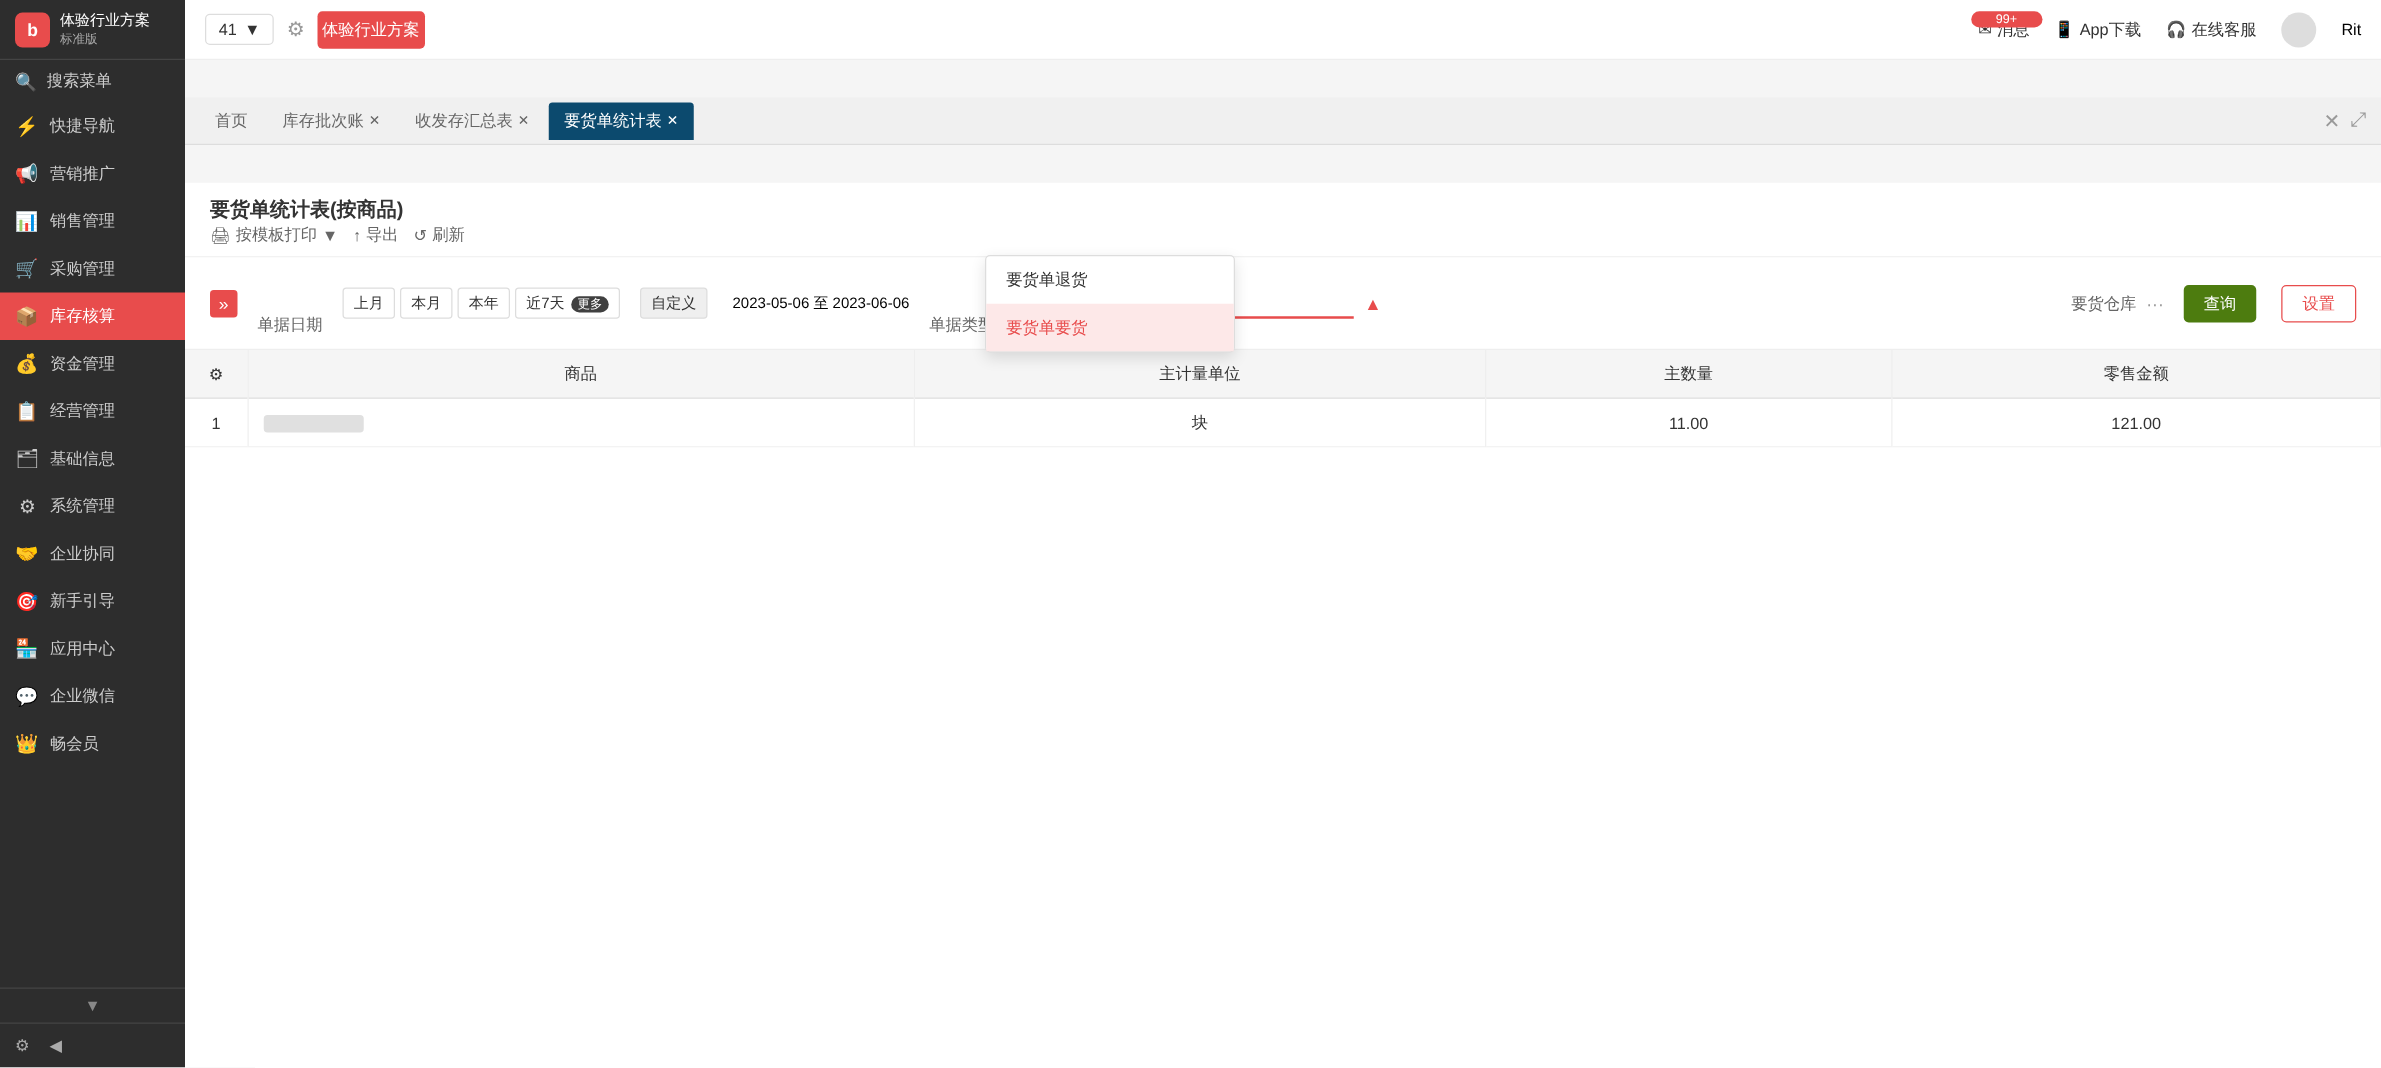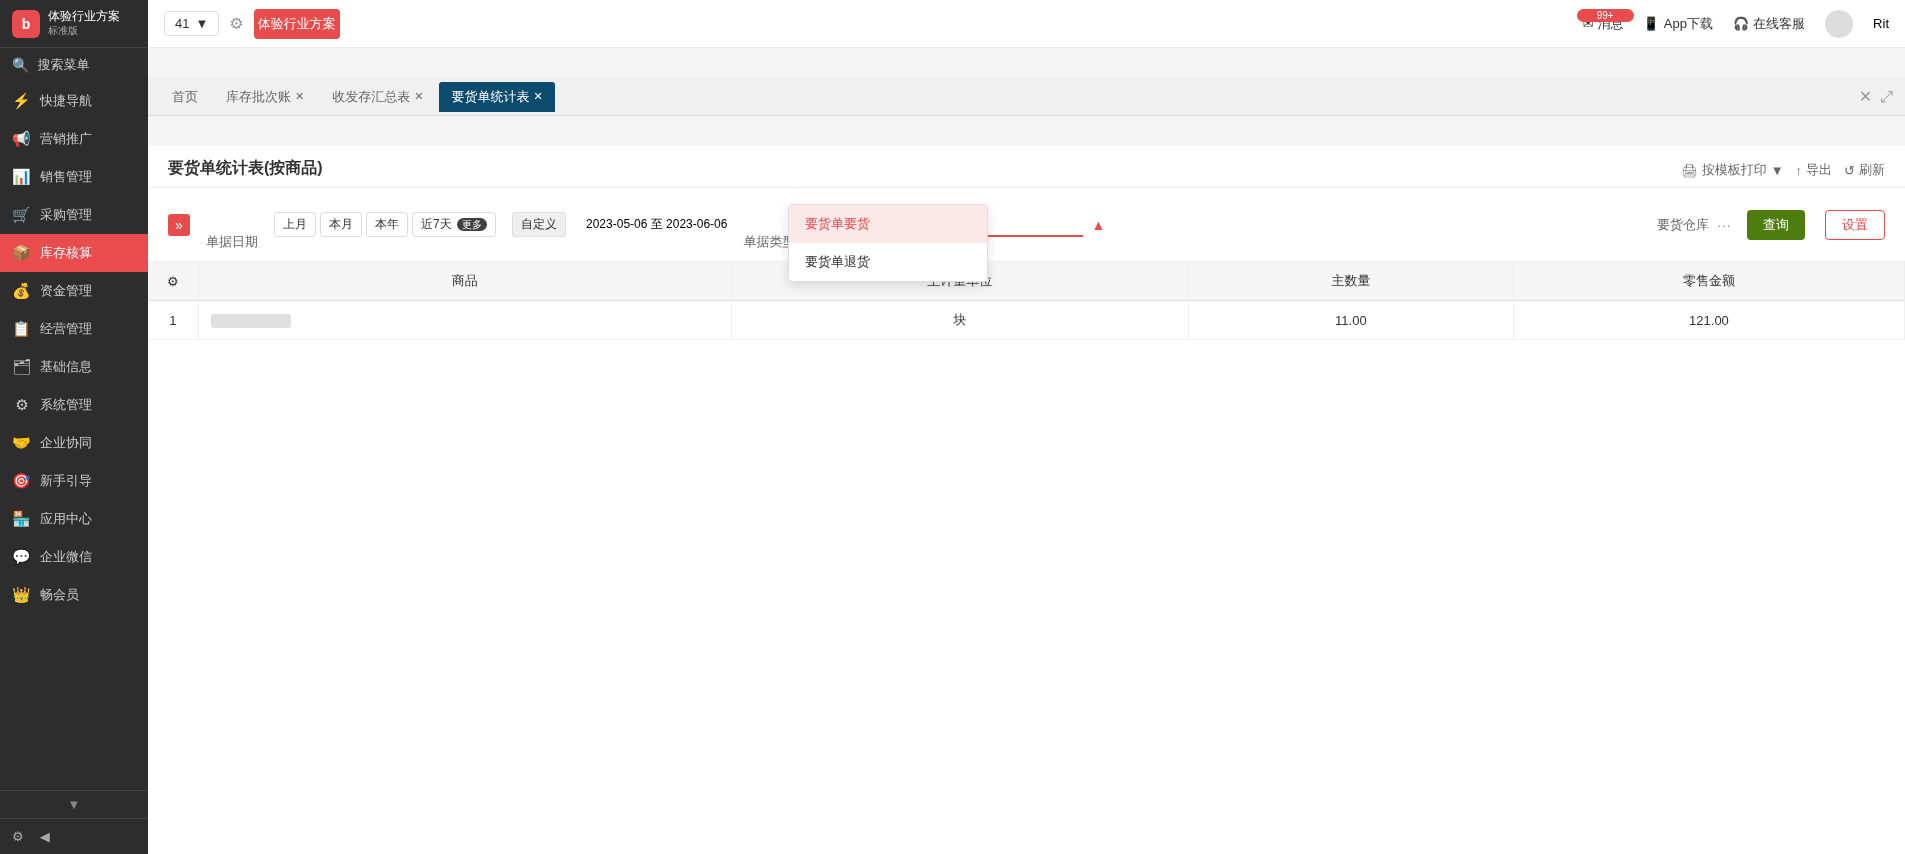--- a/index.html
+++ b/index.html
@@ -161,23 +161,24 @@
 
     
     .page {
       background: #fff;
       margin: 0;
       padding: 0;
       min-height: 100%;
     }
 
     .page-header {
-      display: flex; align-items: flex-end; justify-content: space-between;
+      display: flex; align-items: flex-start; justify-content: space-between;
       padding: 12px 20px 8px;
       border-bottom: 1px solid #eee;
+      flex-direction: column;
     }
     .page-title { font-size: 16px; font-weight: bold; color: #333; }
     .page-actions { display: flex; align-items: center; gap: 12px; }
     .page-action-btn {
       display: flex; align-items: center; gap: 4px;
       cursor: pointer; font-size: 13px; color: #666;
     }
 
     
     .filter-bar {
@@ -533,25 +534,25 @@
         <div class="filter-warehouse-section">
           <span class="filter-warehouse-label">要货仓库</span>
           <span class="filter-more-icon">···</span>
         </div>
 
         <button class="query-btn">查询</button>
         <button class="settings-btn">设置</button>
       </div>
 
       <div class="dropdown-popup">
+        <div class="dropdown-item">
+          <span>要货单退货</span>
+        </div>
         <div class="dropdown-item selected">
           <span>要货单要货</span>
-        </div>
-        <div class="dropdown-item">
-          <span>要货单退货</span>
         </div>
       </div>
 
       <div class="table-wrapper">
         <table>
           <thead>
             <tr>
               <th>
                 <span>⚙</span>
               </th>

